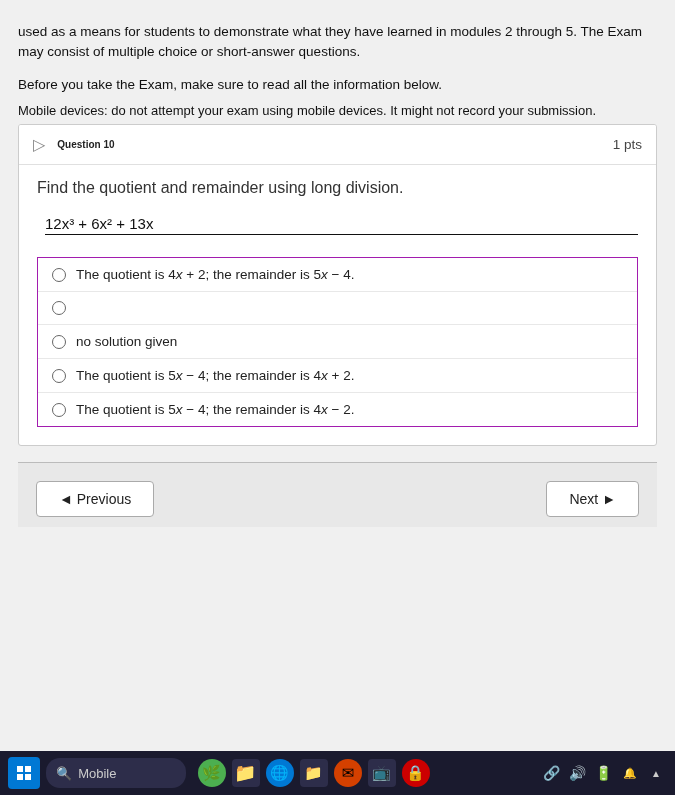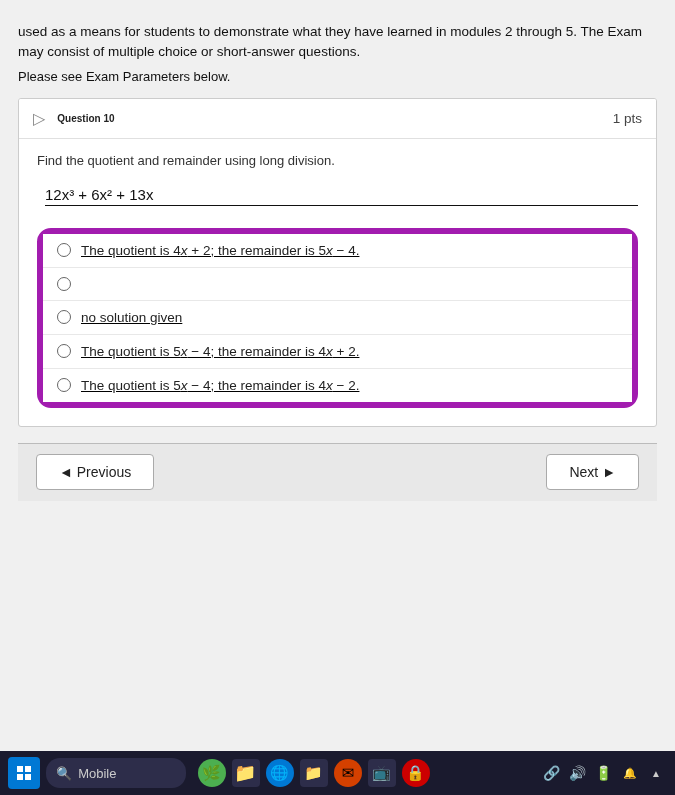--- a/index.html
+++ b/index.html
@@ -67,21 +67,21 @@
       font-size: 13.5px;
       color: #444;
       font-weight: normal;
     }
 
     .question-body {
       padding: 14px 18px 18px 18px;
     }
 
     .question-instruction {
-      font-size: 13px;
+      font-size: 16px;
       color: #333;
       margin-bottom: 18px;
     }
 
     .math-expression {
       font-size: 15px;
       color: #111;
       margin-bottom: 22px;
       margin-left: 8px;
     }
@@ -92,23 +92,22 @@
       padding-bottom: 2px;
       margin-bottom: 12px;
     }
 
     .math-denominator {
       display: block;
     }
 
     
     .options-container {
-      border: 6px solid #a21caf;
-      border-radius: 14px;
-      text-decoration: underline;
+      border: 1px solid #a21caf;
+      border-radius: 0;
     }
 
     .option-row {
       display: flex;
       align-items: center;
       padding: 9px 14px;
       border-bottom: 1px solid #e8e8e8;
       font-size: 13.5px;
       color: #222;
       cursor: pointer;
@@ -144,20 +143,21 @@
       background: #fff;
       border: 1px solid #aaa;
       border-radius: 4px;
       padding: 9px 22px;
       font-size: 14px;
       color: #222;
       cursor: pointer;
       display: flex;
       align-items: center;
       gap: 5px;
+      margin-top: 8px;
     }
 
     
     .taskbar {
       background: #1a1a2e;
       height: 44px;
       display: flex;
       align-items: center;
       padding: 0 8px;
       gap: 6px;
@@ -258,21 +258,22 @@
       margin-right: 6px;
       cursor: pointer;
     }
   </style>
 </head>
 <body>
 
 <div class="page-content">
 
   <div class="intro-text">used as a means for students to demonstrate what they have learned in modules 2 through 5. The Exam may consist of multiple choice or short-answer questions.</div>
-  <div class="params-text">Please see Exam Parameters below.</div>
+  <div class="intro-text">Before you take the Exam, make sure to read all the information below.</div>
+  <div class="warning-text">Mobile devices: do not attempt your exam using mobile devices. It might not record your submission.</div>
 
   <div class="question-card">
 
     <div class="question-header">
       <div style="display:flex; align-items:center; gap:6px;">
         <span class="sidebar-arrow">▷</span>
         <span class="question-title">Question 10</span>
       </div>
       <span class="question-points">1 pts</span>
     </div>

